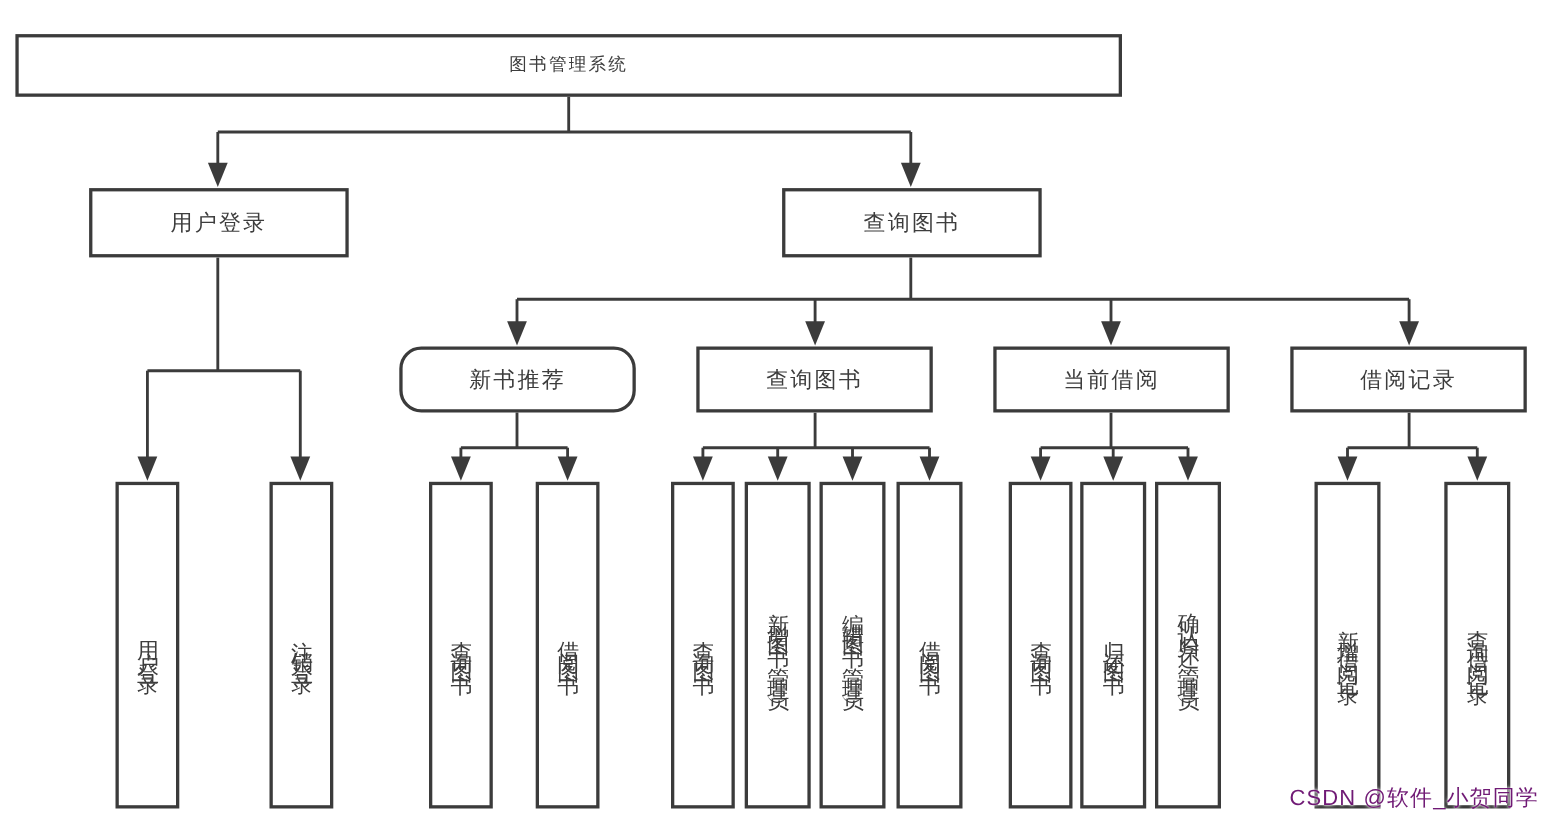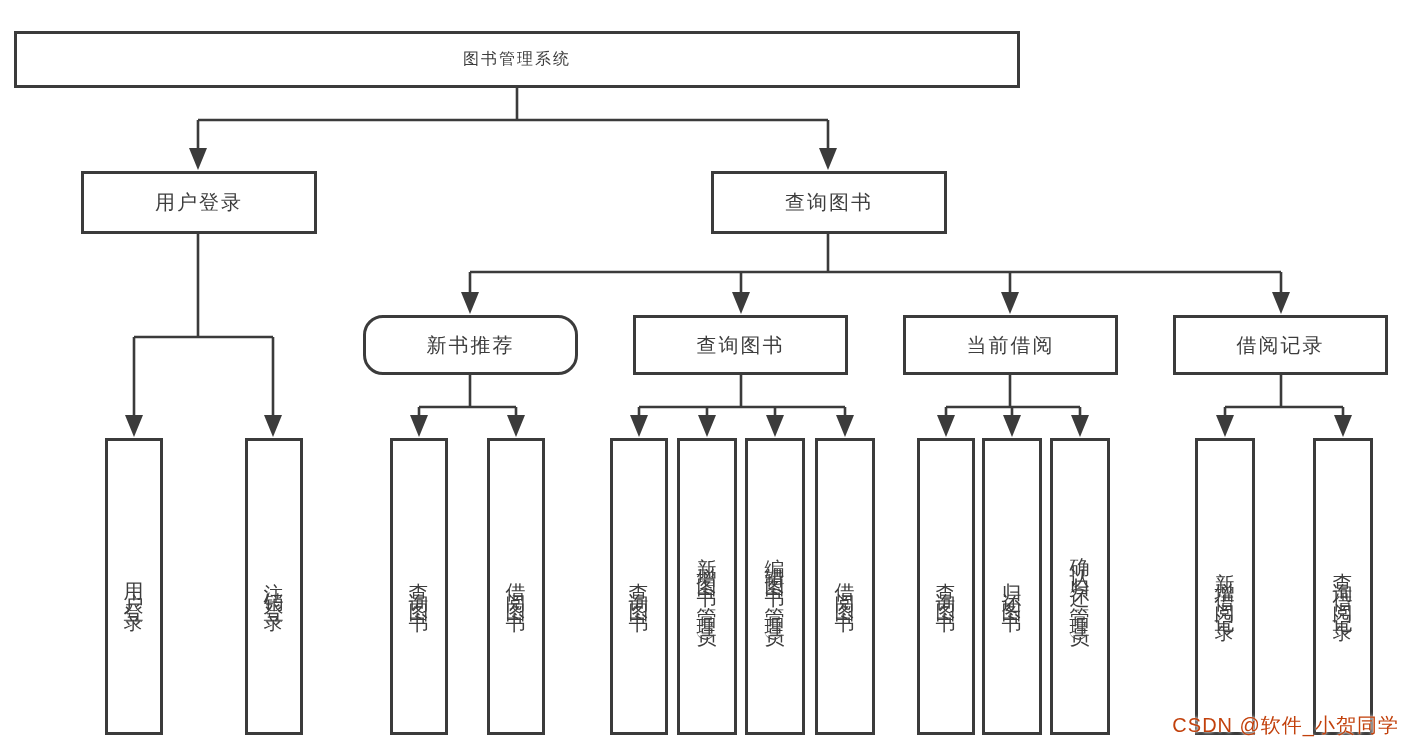--- a/index.html
+++ b/index.html
@@ -49,21 +49,21 @@
     text-orientation: mixed;
     letter-spacing: 10px;
     line-height: 1;
     white-space: nowrap;
   }
   .watermark {
     position: absolute;
     right: 6px;
     top: 712px;
     font-size: 20px;
-    color: #c2410c;
+    color: #701a75;
     letter-spacing: 1px;
     text-shadow: 0 0 2px #ffffff, 0 0 4px #ffffff;
     z-index: 5;
   }
 </style>
 </head>
 <body>
 
 <div class="canvas">
 

